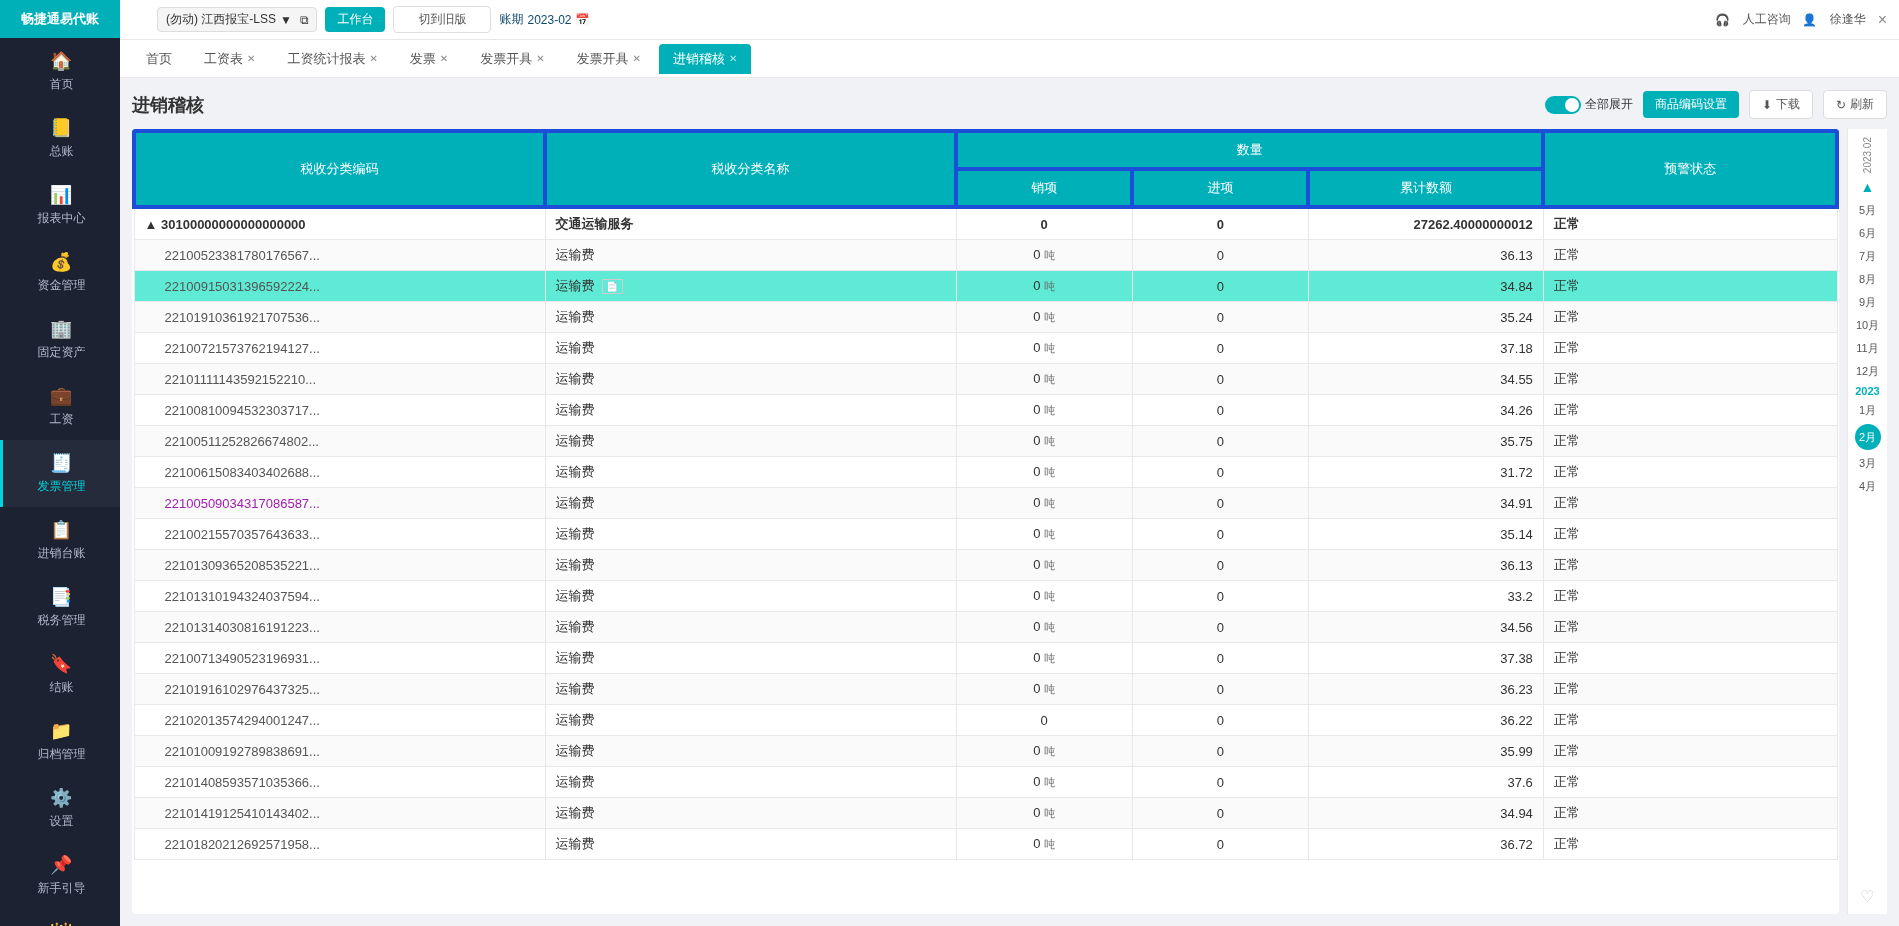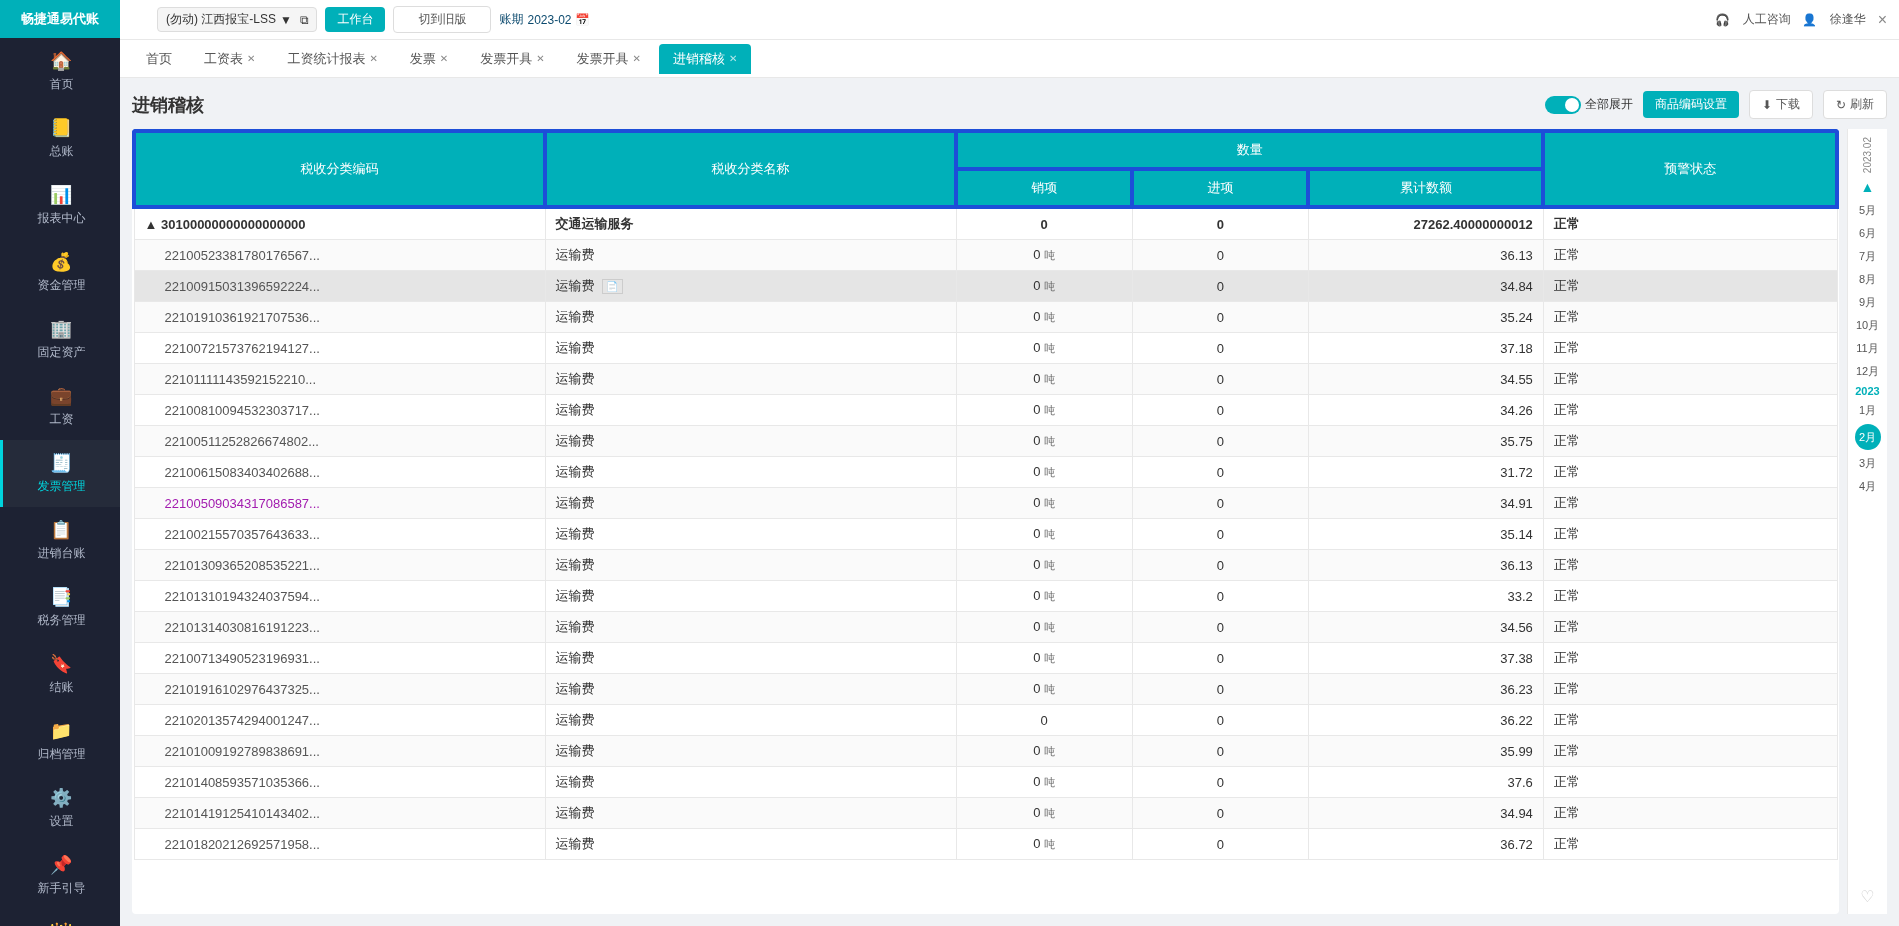--- a/index.html
+++ b/index.html
@@ -254,21 +254,21 @@
       border: 4px solid #1d4ed8;
       white-space: nowrap;
     }
     tbody tr td {
       padding: 6px 10px;
       border: 1px solid #e8e8e8;
       color: #333;
       white-space: nowrap;
     }
     tbody tr:nth-child(even) { background: #fafafa; }
-    tbody tr.highlighted { background: #e5e5e5; }
+    tbody tr.highlighted { background: #5eead4; }
     tbody tr.group-row td { font-weight: bold; background: #fff; }
     .text-center { text-align: center; }
     .text-right { text-align: right; }
 
     
     .right-panel {
       width: 40px;
       background: #fff;
       border-left: 1px solid #e8e8e8;
       display: flex;

